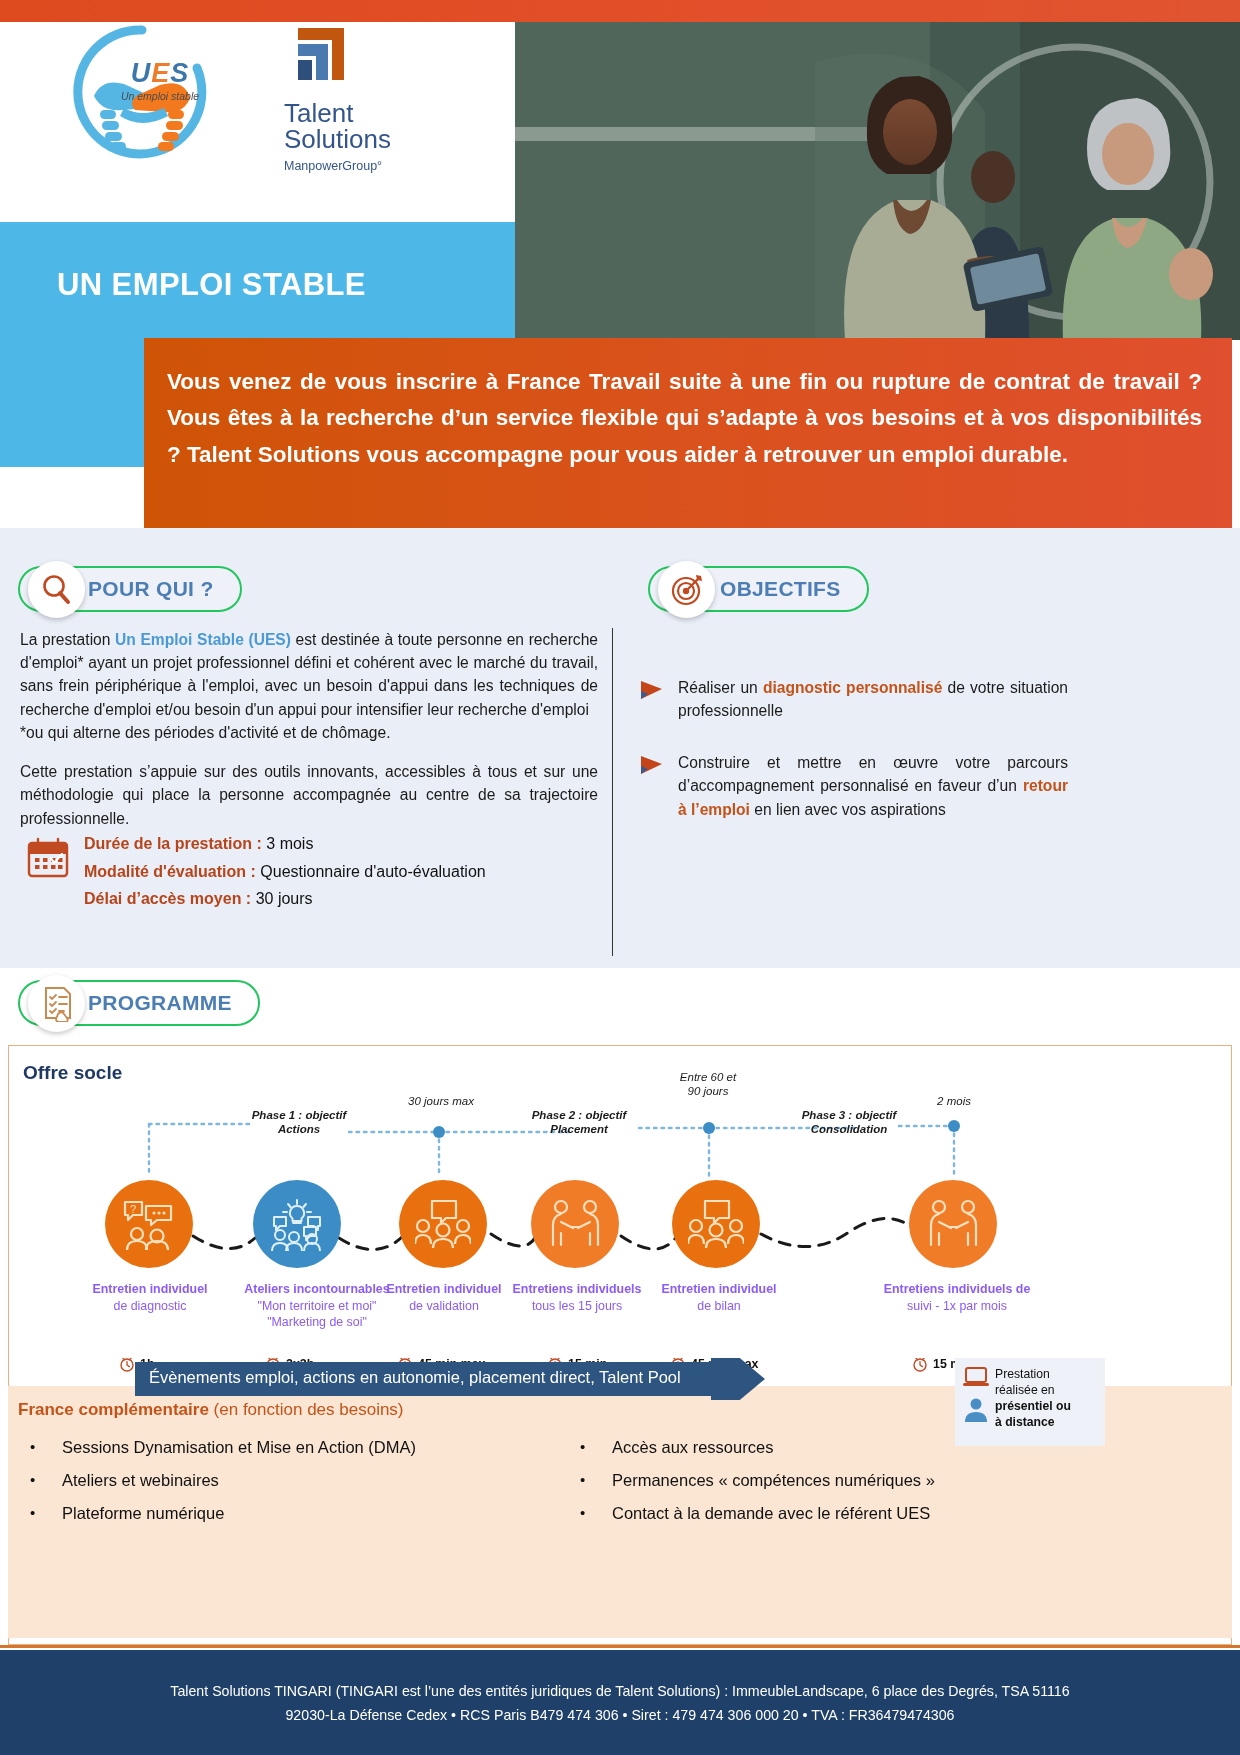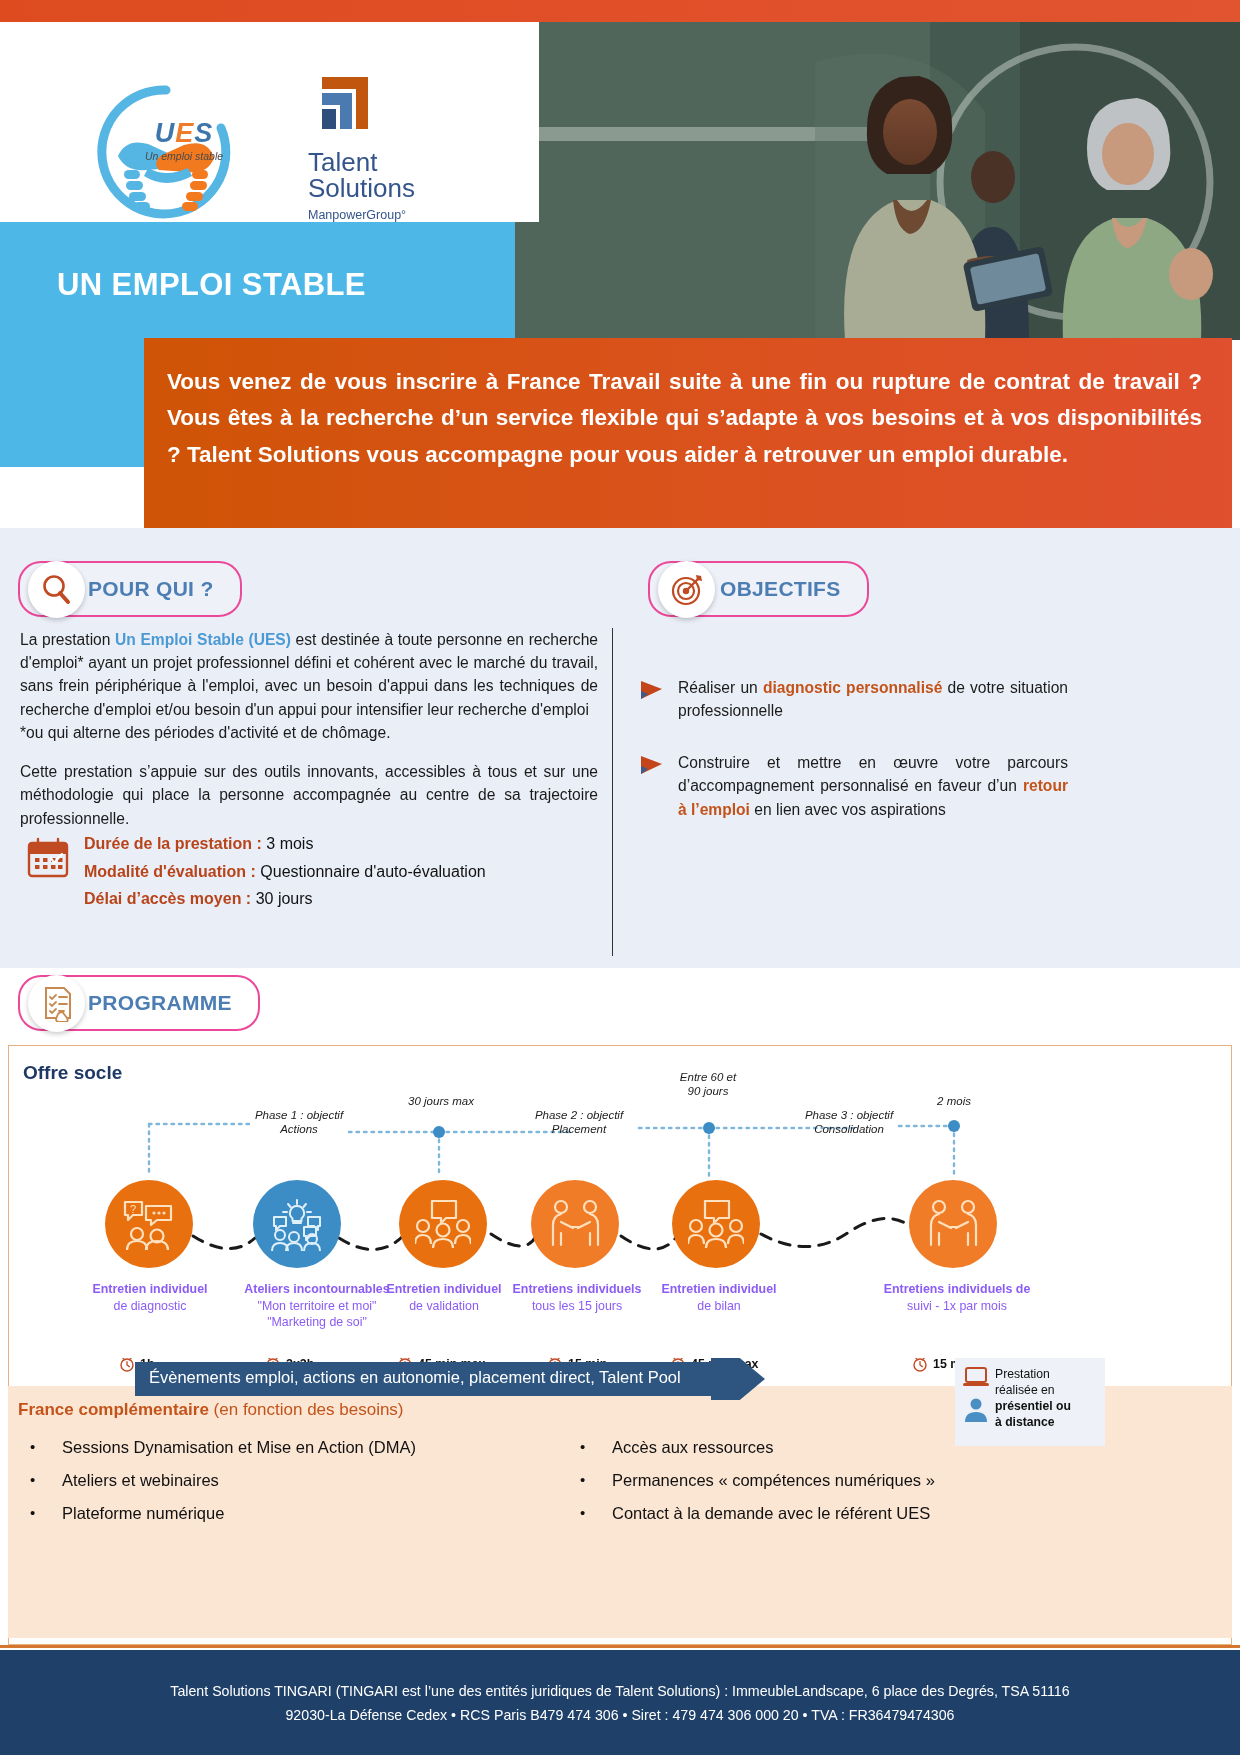--- a/index.html
+++ b/index.html
@@ -15,23 +15,22 @@
   
   .top-bar {
     position: absolute; left: 0; top: 0; width: 1240px; height: 22px;
     background: linear-gradient(90deg, #dd4b1f 0%, #e1502a 60%, #e0542f 100%);
   }
 
   
   .header { position: absolute; left: 0; top: 22px; width: 1240px; height: 318px; }
   .logo-panel {
     position: absolute; left: 0; top: 0; width: 515px; height: 200px;
-    background: #ffffff; display: flex; align-items: flex-end; gap: 72px;
+    background: #ffffff; display: flex; align-items: flex-start; gap: 72px;
     padding-left: 72px;
-    margin-left: 24px;
   }
   .ues-logo { position: relative; width: 140px; height: 140px; }
   .ues-text { position: absolute; left: 38px; top: 36px; width: 100px; text-align: center; }
   .ues-abbr { font-size: 27px; font-weight: bold; font-style: italic; letter-spacing: 1px; }
   .ues-abbr .u { color: #3d76ab; } .ues-abbr .e { color: #ee7c2b; } .ues-abbr .s { color: #3d76ab; }
   .ues-tag { font-size: 10.5px; font-style: italic; color: #4a4a4a; margin-top: 1px; white-space: nowrap; }
 
   .ts-logo { display: flex; flex-direction: column; }
   .ts-mark { width: 66px; height: 66px; margin-bottom: 12px; }
   .ts-name { font-size: 26px; line-height: 1.0; color: #34558b; font-weight: 400; }
@@ -60,21 +59,21 @@
 
   
   .content {
     position: absolute; left: 0; top: 528px; width: 1240px; height: 440px;
     background: #eaeef7;
   }
 
   
   .pill { position: relative; display: inline-flex; align-items: center; height: 46px; }
   .pill-body {
-    height: 56px; border: 2px solid #ec4899; border-radius: 23px;
+    height: 46px; border: 2px solid #22c55e; border-radius: 23px;
     background: #eef1f8; display: flex; align-items: center;
     padding-left: 68px; padding-right: 26px;
   }
   .pill-body.wide { padding-left: 70px; }
   .pill-label { font-size: 21px; font-weight: bold; color: #4c7db3; letter-spacing: 0.3px; }
   .pill-icon {
     position: absolute; left: 10px; top: -5px; width: 57px; height: 57px;
     border-radius: 50%; background: #ffffff; box-shadow: 0 2px 5px rgba(0,0,0,.22);
     display: flex; align-items: center; justify-content: center;
   }
@@ -115,21 +114,21 @@
     border: 1.5px solid #e7b07e; background: #ffffff;
   }
   .offre-socle {
     position: absolute; left: 14px; top: 16px;
     font-size: 19px; font-weight: bold; color: #1f3864;
   }
 
   .diagram { position: absolute; left: 0; top: 0; width: 1224px; height: 360px; }
 
   .phase-lab {
-    position: absolute; font-size: 11.5px; font-weight: normal; font-style: italic;
+    position: absolute; font-size: 11.5px; font-weight: bold; font-style: italic;
     color: #1b1b1b; text-align: center; line-height: 1.25;
   }
   .time-lab {
     position: absolute; font-size: 11.5px; font-style: italic; color: #1b1b1b;
     text-align: center; line-height: 1.25;
   }
 
   .node { position: absolute; width: 88px; height: 88px; border-radius: 50%;
           display: flex; align-items: center; justify-content: center; }
   .node.or  { background: #e8700f; }

